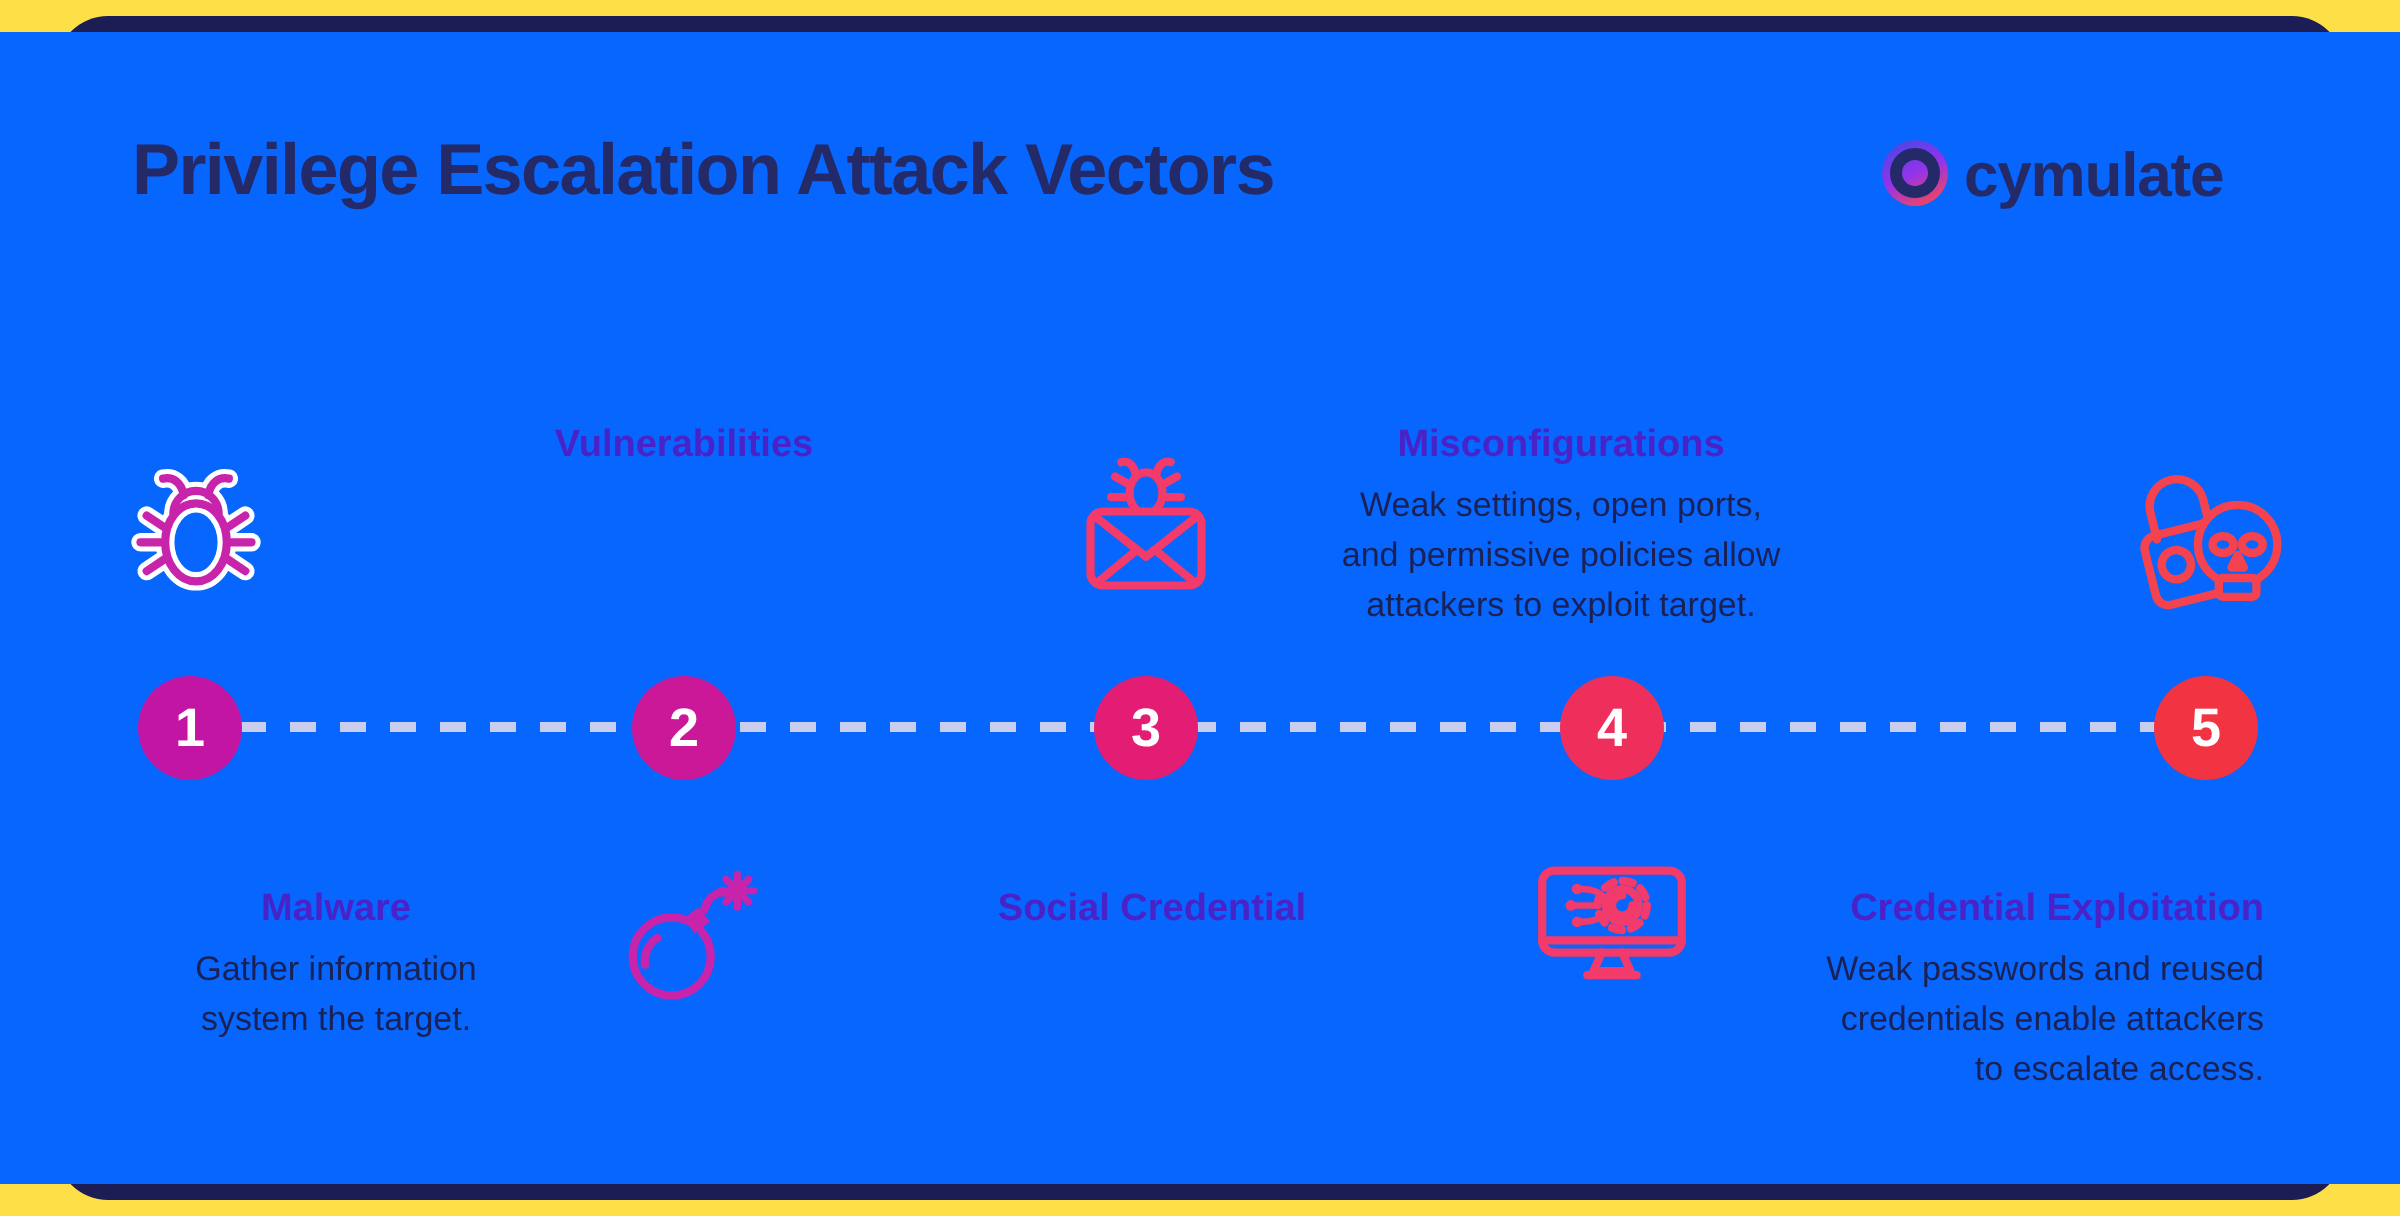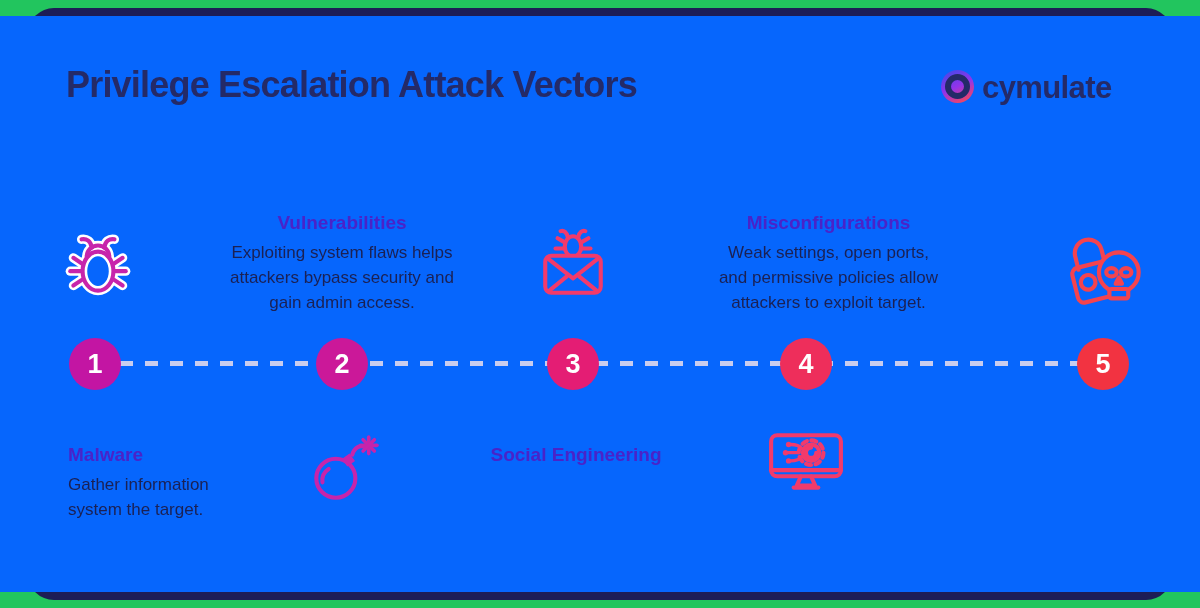--- a/index.html
+++ b/index.html
@@ -1,37 +1,37 @@
 <!DOCTYPE html>
 <html><head>
 <meta charset="utf-8">
 <style>
   html,body{margin:0;padding:0;background:#0666fd;}
   .stage{
     position:relative;width:1200px;height:608px;overflow:hidden;
-    background:#22c55e;font-family:"Liberation Sans",sans-serif;
+    background:#fde047;font-family:"Liberation Sans",sans-serif;
   }
   .frame{position:absolute;left:28px;right:28px;top:8px;bottom:8px;background:#1d1d56;border-radius:26px;}
   .panel{position:absolute;left:0;right:0;top:16px;bottom:16px;background:#0666fd;}
   .abs{position:absolute;}
   .page-title{
     left:66px;top:64px;font-size:36px;font-weight:800;color:#242a68;letter-spacing:-0.8px;
   }
   
   .logo{left:941px;top:70px;display:flex;align-items:flex-start;gap:8px;}
   .logo-mark{position:relative;width:33px;height:33px;border-radius:50%;
     background:linear-gradient(155deg,#4f46e8 12%,#9333ea 50%,#ef4465 88%);}
   .logo-mark .ring{position:absolute;inset:4px;border-radius:50%;border:6px solid #242a68;}
   .logo-name{font-size:31px;font-weight:700;color:#242a68;letter-spacing:-0.6px;}
   
   .step-block{color:#1b2154;}
   .step-title{font-size:19px;font-weight:700;color:#4a23c8;margin:16px 0 6px 0;}
   .step-desc{font-size:17px;line-height:25px;white-space:pre-line;}
   .align-center{text-align:center;}
-  .align-left{text-align:left;}
+  .align-left{text-align:center;}
   .align-right{text-align:right;}
   
   .timeline-dash{
     left:95px;top:361px;width:1010px;height:5px;z-index:1;
     background:repeating-linear-gradient(to right,#c9cdee 0 13px,transparent 13px 25px);
     border-radius:3px;
   }
   .step-circle{
     top:338px;width:52px;height:52px;border-radius:50%;z-index:2;
     display:flex;align-items:center;justify-content:center;
@@ -71,42 +71,39 @@
             <path d="M50 51 L59 57"></path>
         </g>
       </defs>
       <use href="#bug-shape" stroke="#ffffff" stroke-width="9"></use>
       <use href="#bug-shape" stroke="#c724ab" stroke-width="4"></use>
     </svg>
   </div>
 
   <div class="abs step-block align-center" style="left:206px;top:196px;width:272px;">
     <div class="step-title">Vulnerabilities</div>
-    <div class="step-desc">Exploiting system flaws helps
-attackers bypass security and
-gain admin access.</div>
   </div>
 
   <div class="abs icon-box" style="left:536px;top:228px;">
     <svg width="74" height="74" viewBox="0 0 72 72" fill="none" stroke="#f23a6b" stroke-width="4" stroke-linecap="round" stroke-linejoin="round">
       <ellipse cx="36" cy="18" rx="8" ry="10"></ellipse>
       <path d="M31 9 C30 4 27 2 24 3"></path>
         <path d="M41 9 C42 4 45 2 48 3"></path>
       <path d="M28 14 L21 10"></path>
         <path d="M27 20 L19 20"></path>
       <path d="M44 14 L51 10"></path>
         <path d="M45 20 L53 20"></path>
       <rect x="9" y="27" width="54" height="36" rx="6" fill="#0666fd"></rect>
       <path d="M12 30 L36 49 L60 30"></path>
       <path d="M13 61 L30 47"></path>
         <path d="M59 61 L42 47"></path>
     </svg>
   </div>
 
-  <div class="abs step-block align-center" style="left:696px;top:196px;width:265px;">
+  <div class="abs step-block align-center" style="left:648px;top:196px;width:265px;">
     <div class="step-title">Misconfigurations</div>
     <div class="step-desc">Weak settings, open ports,
 and permissive policies allow
 attackers to exploit target.</div>
   </div>
 
   <div class="abs icon-box" style="left:1054px;top:220px;">
     <svg width="92" height="92" viewBox="0 0 88 88" fill="none" stroke="#f4434e" stroke-width="4" stroke-linecap="round" stroke-linejoin="round">
       <g transform="rotate(-14 38 48)">
         <path d="M24 44 v-13 a13 13 0 0 1 26 0 v9"></path>
@@ -143,21 +140,21 @@
       <g stroke-width="3.5">
         <path d="M62 5 V21"></path>
           <path d="M54 13 H70"></path>
         <path d="M56.5 7.5 L67.5 18.5"></path>
           <path d="M67.5 7.5 L56.5 18.5"></path>
       </g>
     </svg>
   </div>
 
   <div class="abs step-block align-center" style="left:421px;top:428px;width:310px;">
-    <div class="step-title">Social Engineering</div>
+    <div class="step-title">Social Credential</div>
   </div>
 
   <div class="abs icon-box" style="left:767px;top:431px;">
     <svg width="78" height="66" viewBox="0 0 76 64" fill="none" stroke="#f23a6b" stroke-width="4" stroke-linecap="round" stroke-linejoin="round">
       <rect x="4" y="4" width="68" height="40" rx="6"></rect>
       <path d="M4 38 H72"></path>
       <path d="M33 44 l-4 9 h18 l-4 -9"></path>
       <path d="M26 55 H50"></path>
       <circle cx="43" cy="21" r="8"></circle>
       <circle cx="43" cy="21" r="12" stroke-dasharray="5 4.4"></circle>
@@ -168,13 +165,19 @@
           <path d="M23 29 q8 0 11 -4"></path>
       </g>
       <g fill="#f23a6b" stroke="none">
         <circle cx="21" cy="13" r="2.6"></circle>
           <circle cx="18" cy="21" r="2.6"></circle>
           <circle cx="21" cy="29" r="2.6"></circle>
       </g>
     </svg>
   </div>
 
+  <div class="abs step-block align-right" style="left:852px;top:428px;width:280px;">
+    <div class="step-title">Credential Exploitation</div>
+    <div class="step-desc">Weak passwords and reused
+credentials enable attackers
+to escalate access.</div>
+  </div>
 </div>
 
 </body></html>

